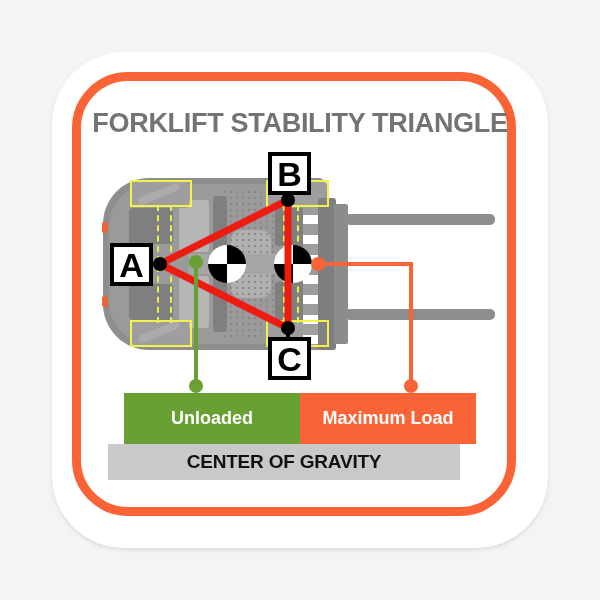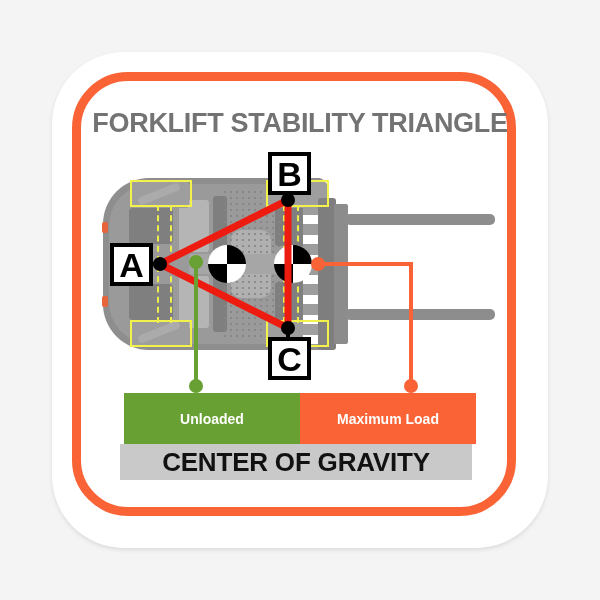--- a/index.html
+++ b/index.html
@@ -212,36 +212,36 @@
     position: absolute;
     left: 124px; top: 393px;
     width: 352px; height: 51px;
     display: flex;
   }
   .legend-cell {
     flex: 1 1 50%;
     display: flex;
     align-items: center;
     justify-content: center;
-    font-size: 14px;
+    font-size: 18px;
     font-weight: bold;
     color: #ffffff;
   }
   .legend-cell.unloaded { background: #68a033; }
   .legend-cell.maxload  { background: #f96335; }
 
   .cogbar {
     position: absolute;
-    left: 120px; top: 444px;
+    left: 108px; top: 444px;
     width: 352px; height: 36px;
     background: #c9c9c9;
     display: flex;
     align-items: center;
     justify-content: center;
-    font-size: 26px;
+    font-size: 19px;
     font-weight: bold;
     color: #111111;
     letter-spacing: -0.2px;
   }
 </style>
 </head>
 <body>
 
 <div id="stage">
 

